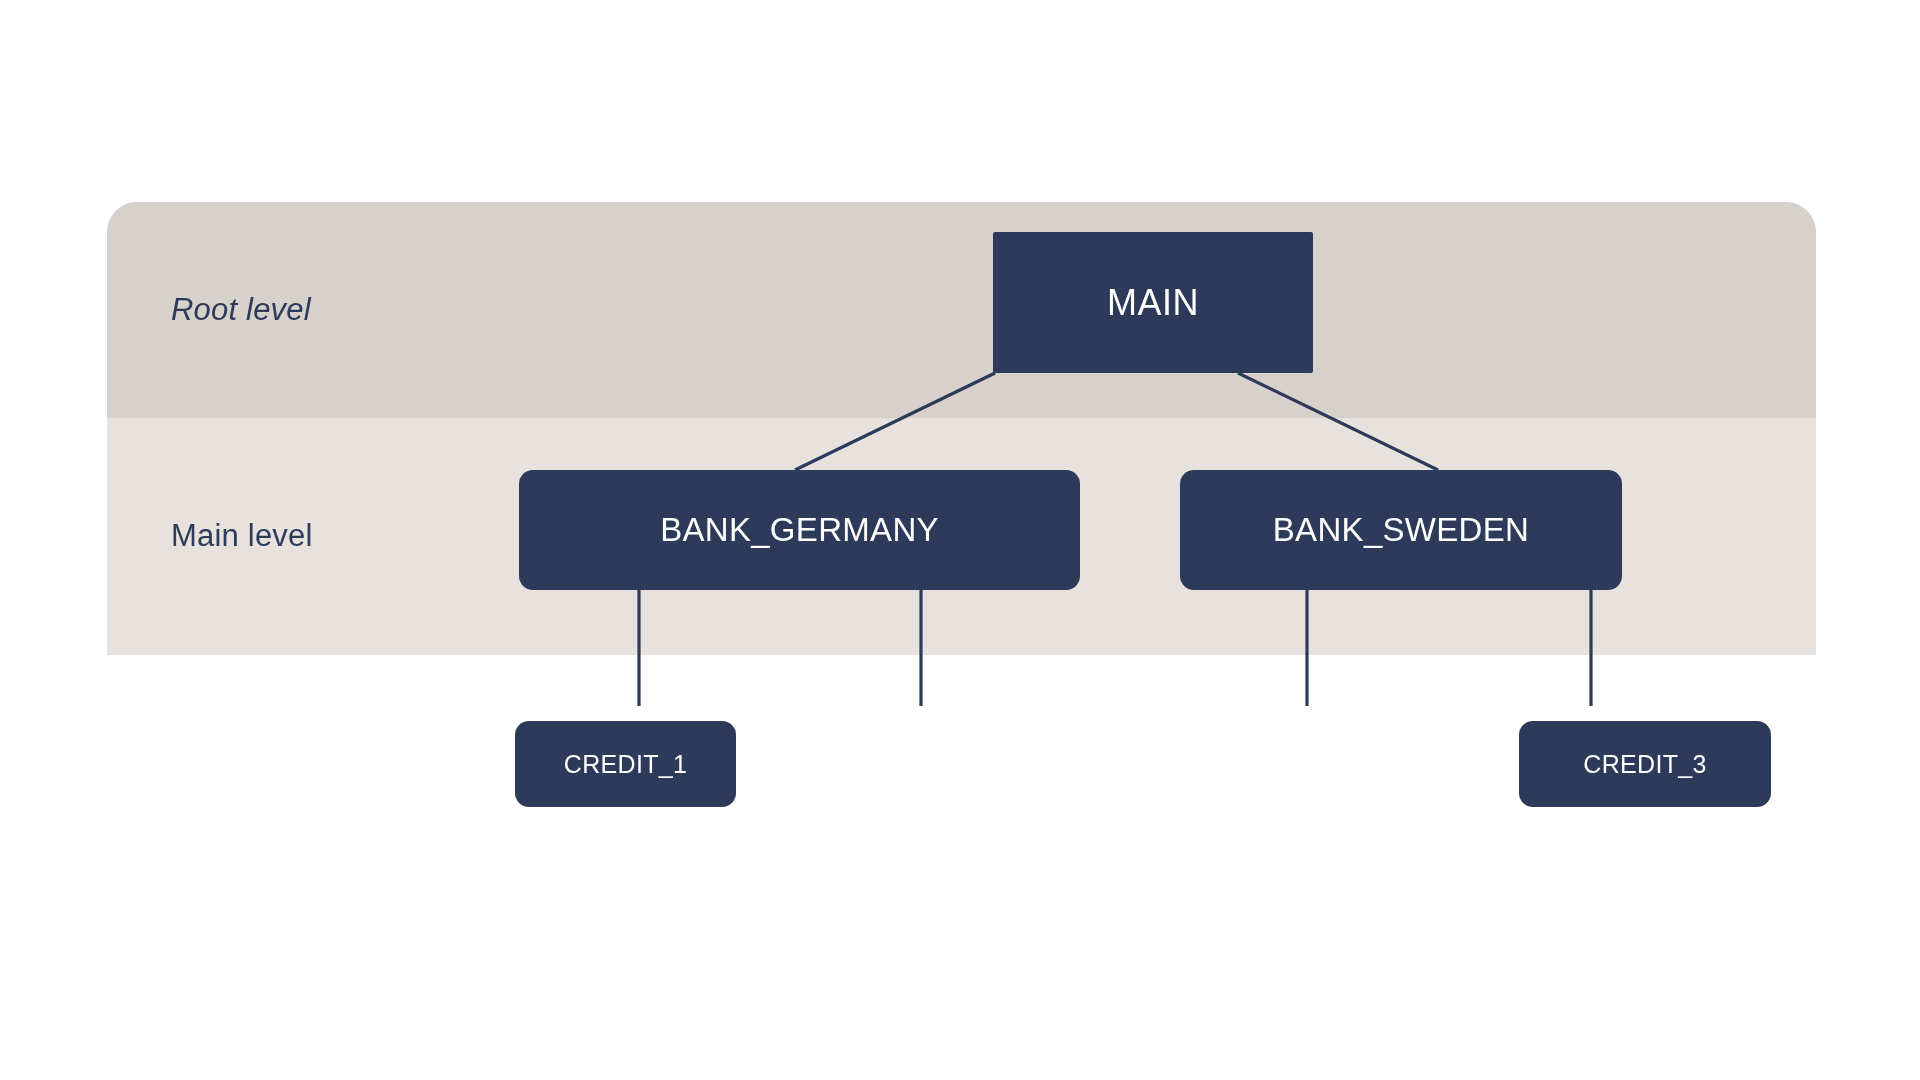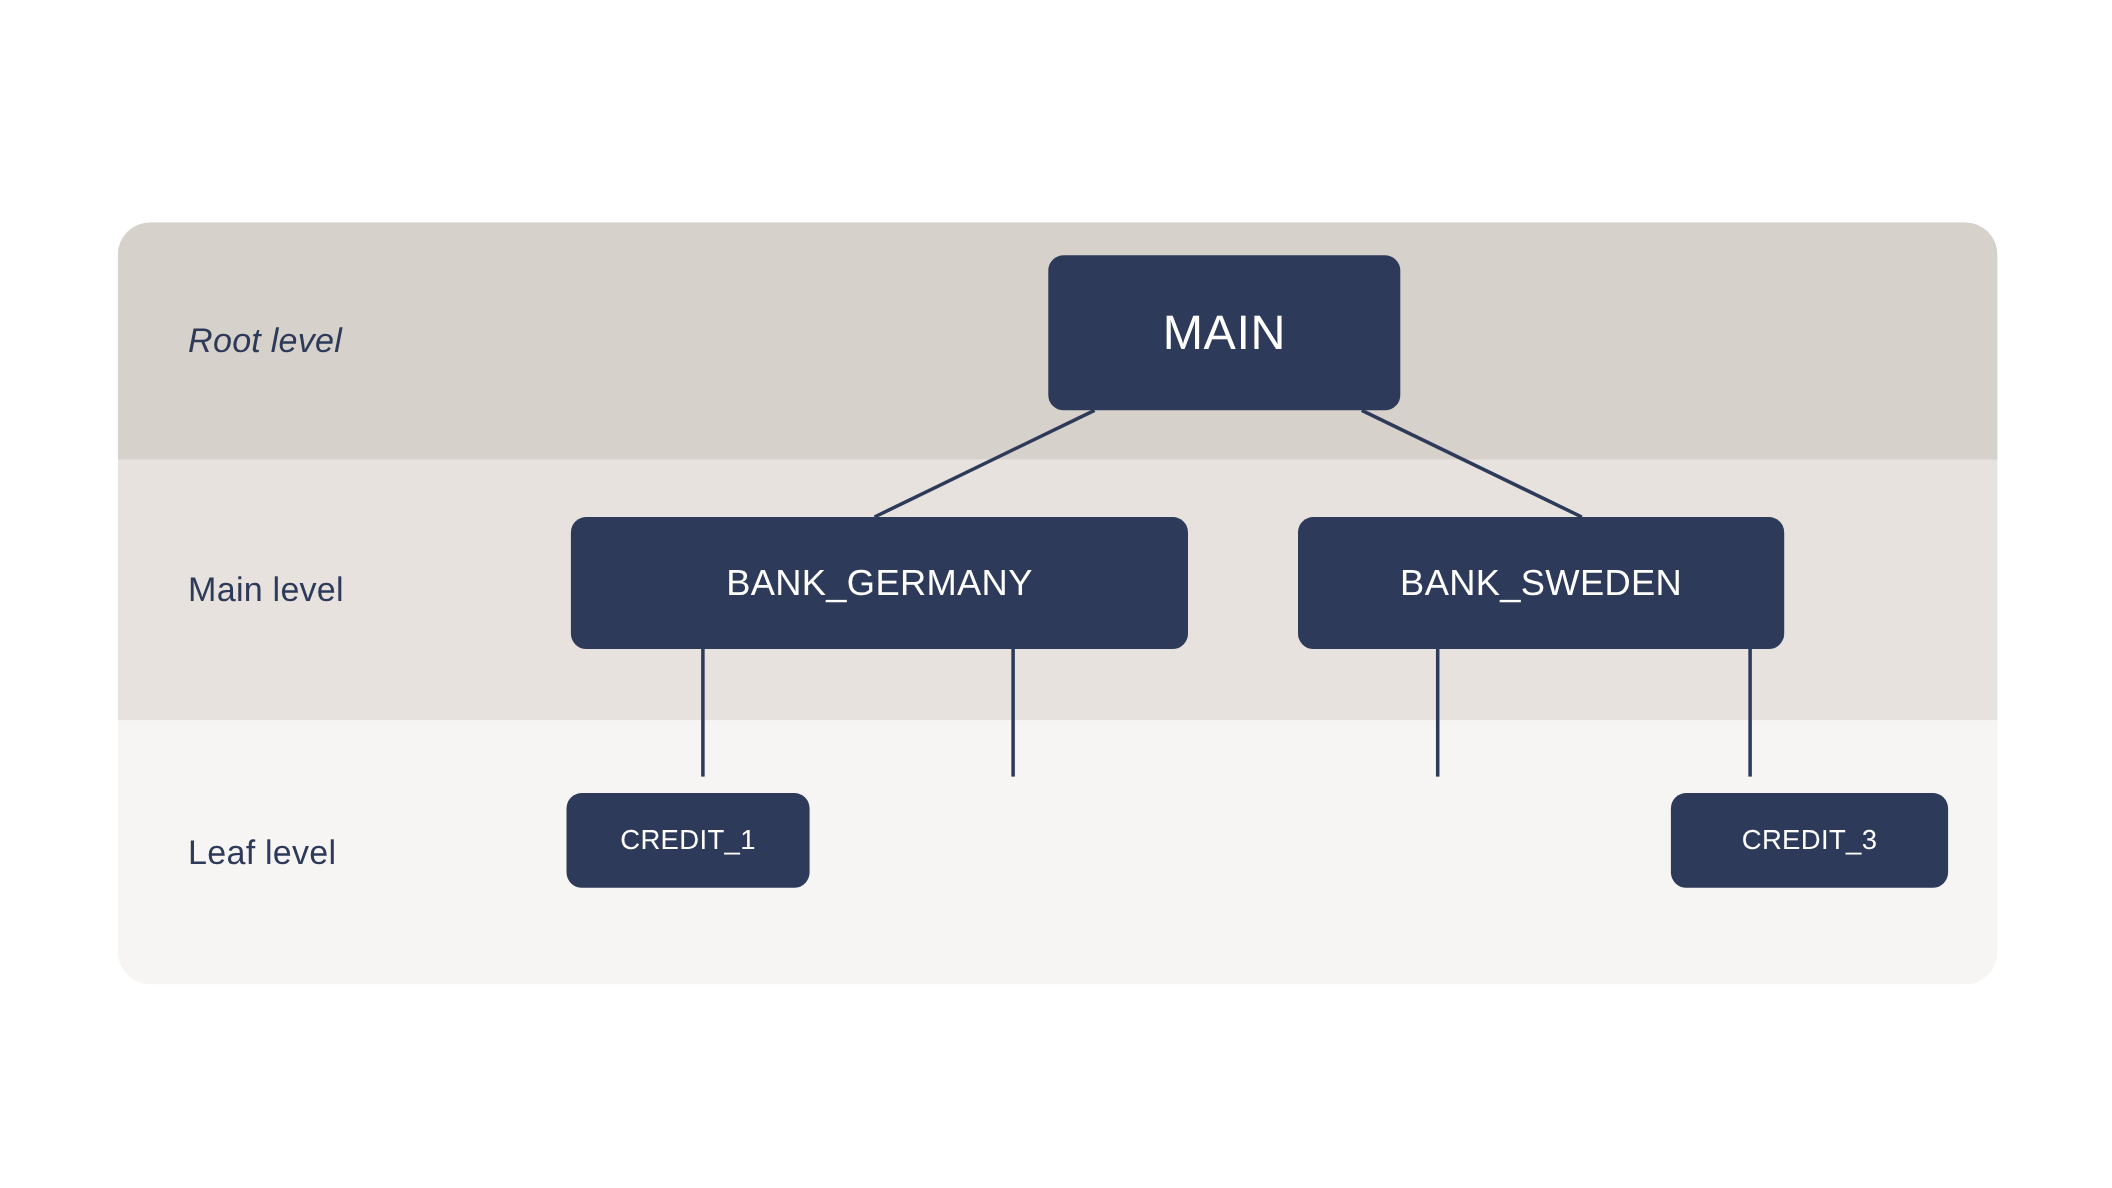--- a/index.html
+++ b/index.html
@@ -73,23 +73,23 @@
     position: absolute;
     background: #2e3a59;
     color: #ffffff;
     display: flex;
     align-items: center;
     justify-content: center;
     box-sizing: border-box;
     white-space: nowrap;
   }
   .node-root {
-    left: 953px;  top: 232px;  width: 320px; height: 141px;
-    border-radius: 14px;
-    font-size: 44px;
+    left: 993px;  top: 232px;  width: 320px; height: 141px;
+    border-radius: 2px;
+    font-size: 36px;
     letter-spacing: 0.5px;
   }
   .node-mid {
     top: 470px; height: 120px;
     border-radius: 14px;
     font-size: 33px;
     letter-spacing: 0.3px;
   }
   .node-mid.n-germany { left: 519px;  width: 561px; }
   .node-mid.n-sweden  { left: 1180px; width: 442px; }
@@ -113,23 +113,20 @@
   <div class="diagram-card">
 
     <div class="band band-root" style="background:#d6d1ca">
       <div class="band-label">Root level</div>
     </div>
 
     <div class="band band-main" style="background:#e7e2de">
       <div class="band-label">Main level</div>
     </div>
 
-    <div class="band band-leaf" style="background:#f7f5f3">
-      <div class="band-label">Leaf level</div>
-    </div>
 
   </div>
 
   <svg id="edges" viewBox="0 0 1920 1080" xmlns="http://www.w3.org/2000/svg">
     <g stroke="#2e3a59" stroke-width="3.2" fill="none" stroke-linecap="butt">
       <line x1="995" y1="373" x2="795" y2="470"></line>
       <line x1="1238" y1="373" x2="1438" y2="470"></line>
       <line x1="639" y1="590" x2="639" y2="706"></line>
       <line x1="921" y1="590" x2="921" y2="706"></line>
       <line x1="1307" y1="590" x2="1307" y2="706"></line>

